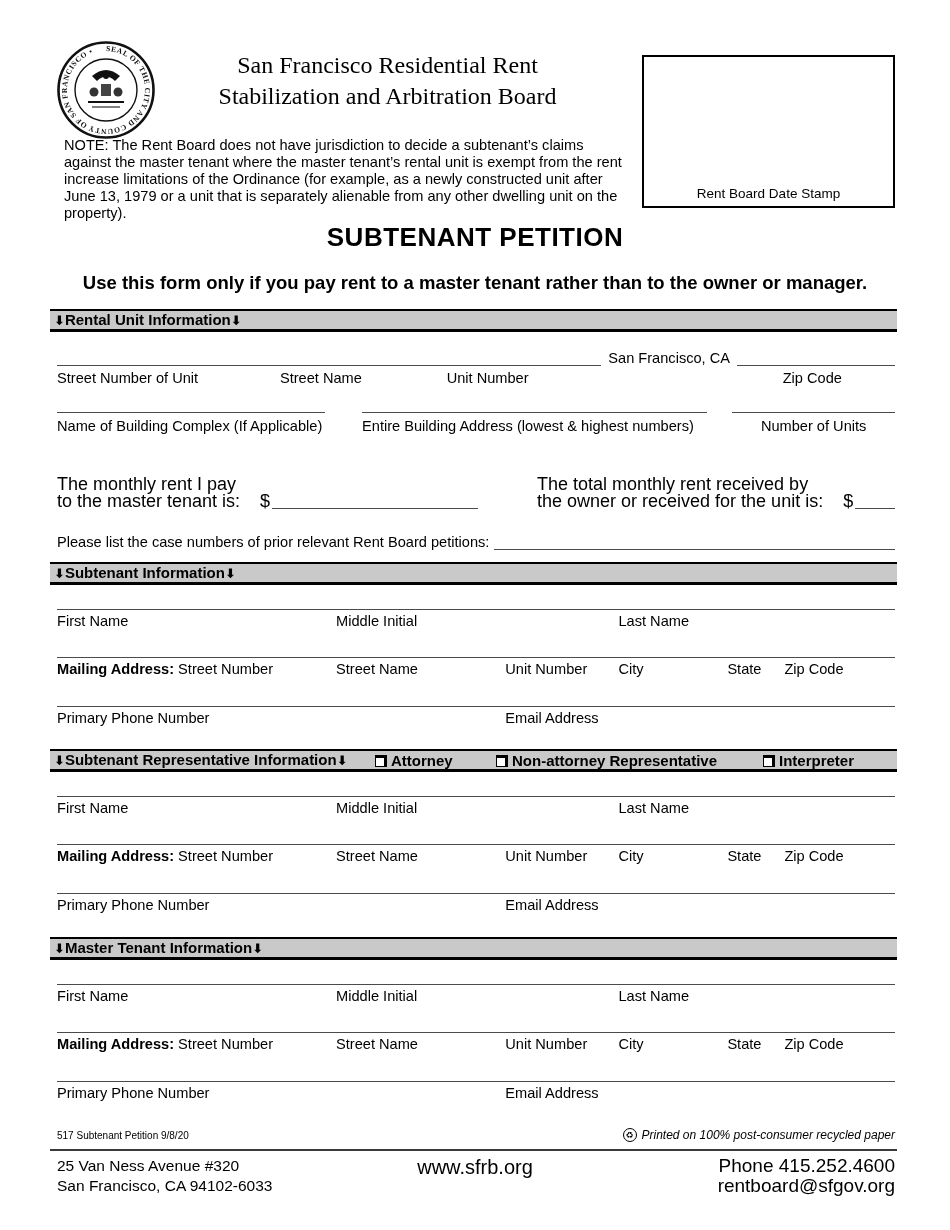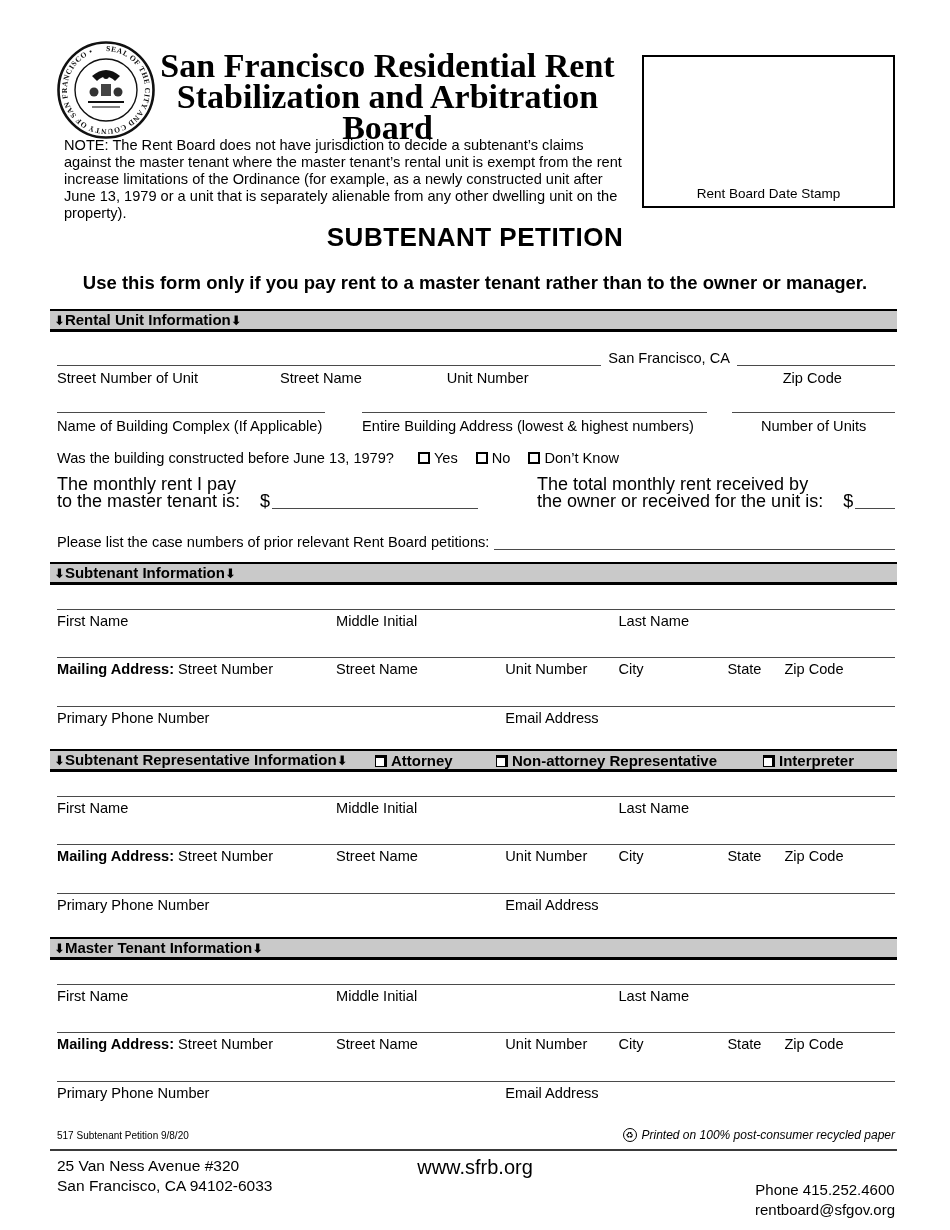--- a/index.html
+++ b/index.html
@@ -4,21 +4,21 @@
 <style>
   :root { --bar-bg: #c9c9c9; }
   * { margin:0; padding:0; box-sizing:border-box; }
   html,body { background:#fff; }
   body { font-family:"Liberation Sans","DejaVu Sans",sans-serif; color:#000; }
   .page { position:relative; width:950px; height:1230px; background:#fff; overflow:hidden; }
 
   
   .seal { position:absolute; left:55px; top:40px; width:102px; height:100px; }
   .agency-title { position:absolute; left:150px; top:50px; width:475px; text-align:center;
-    font-family:"Liberation Serif","DejaVu Serif",serif; font-weight:bold; font-size:34px; line-height:31px; }
+    font-family:"Liberation Serif","DejaVu Serif",serif; font-weight:normal; font-size:24px; line-height:31px; }
   .note { position:absolute; left:64px; top:137px; width:566px; font-size:14.6px; line-height:17px; }
   .datestamp { position:absolute; left:642px; top:55px; width:253px; height:153px; border:2px solid #000; }
   .datestamp-label { position:absolute; bottom:5px; left:0; right:0; text-align:center; font-size:13.5px; }
 
   .form-title { position:absolute; left:0; top:222px; width:100%; text-align:center; font-weight:bold; font-size:26px; letter-spacing:0.5px; }
   .instruction { position:absolute; left:0; top:272px; width:100%; text-align:center; font-weight:bold; font-size:18.5px; }
 
   
   .section { position:absolute; left:50px; right:53px; }
   .bar { position:absolute; left:0; right:0; top:0; height:23px; background:var(--bar-bg);
@@ -58,21 +58,21 @@
   .fill { flex:1; }
 
   
   .f-small-left { position:absolute; left:57px; top:1130px; font-size:10px; }
   .f-small-right { position:absolute; right:55px; top:1128px; font-size:12px; font-style:italic; display:flex; align-items:center; gap:5px; }
   .recycle { display:inline-block; width:14px; height:14px; border:1.5px solid #000; border-radius:50%;
     font-size:9px; line-height:12px; text-align:center; font-style:normal; }
   .f-divider { position:absolute; left:50px; right:53px; top:1149px; border-top:2.5px solid #3a3a3a; }
   .f-left { position:absolute; left:57px; top:1156px; font-size:15.5px; line-height:19.5px; }
   .f-center { position:absolute; left:0; width:100%; top:1156px; text-align:center; font-size:20px; }
-  .f-right { position:absolute; right:55px; top:1180px; font-size:15px; line-height:19.5px; text-align:center; }
+  .f-right { position:absolute; right:55px; top:1156px; font-size:19px; line-height:19.5px; text-align:right; }
 
   b.mbold { font-weight:bold; }
 </style>
 </head>
 <body>
 
 <div class="page">
 
   <svg class="seal" viewBox="0 0 100 100">
     <circle cx="50" cy="50" r="47.5" fill="none" stroke="#111" stroke-width="2.6"></circle>
@@ -128,23 +128,20 @@
       <span class="uline" style="width:345px;"></span>
       <span class="gap" style="width:25px;"></span>
       <span class="uline" style="flex:1;"></span>
     </div>
     <div class="r2labels">
       <span class="flabel" style="left:0;">Name of Building Complex (If Applicable)</span>
       <span class="flabel" style="left:36.4%;">Entire Building Address (lowest &amp; highest numbers)</span>
       <span class="flabel" style="left:84%;">Number of Units</span>
     </div>
 
-    <div class="question">
-      <span>Was the building constructed before June 13, 1979?</span><span class="cbitem"><span class="cb"></span><span>Yes</span></span><span class="cbitem"><span class="cb"></span><span>No</span></span><span class="cbitem"><span class="cb"></span><span>Don’t Know</span></span>
-    </div>
 
     <div class="rentcols">
       <div class="rent-left">
         <div>The monthly rent I pay</div>
         <div class="rent-line2">
           <span>to the master tenant is:</span>
           <span class="dollar">$</span>
           <span class="uline" style="width:206px;"></span>
         </div>
       </div>

